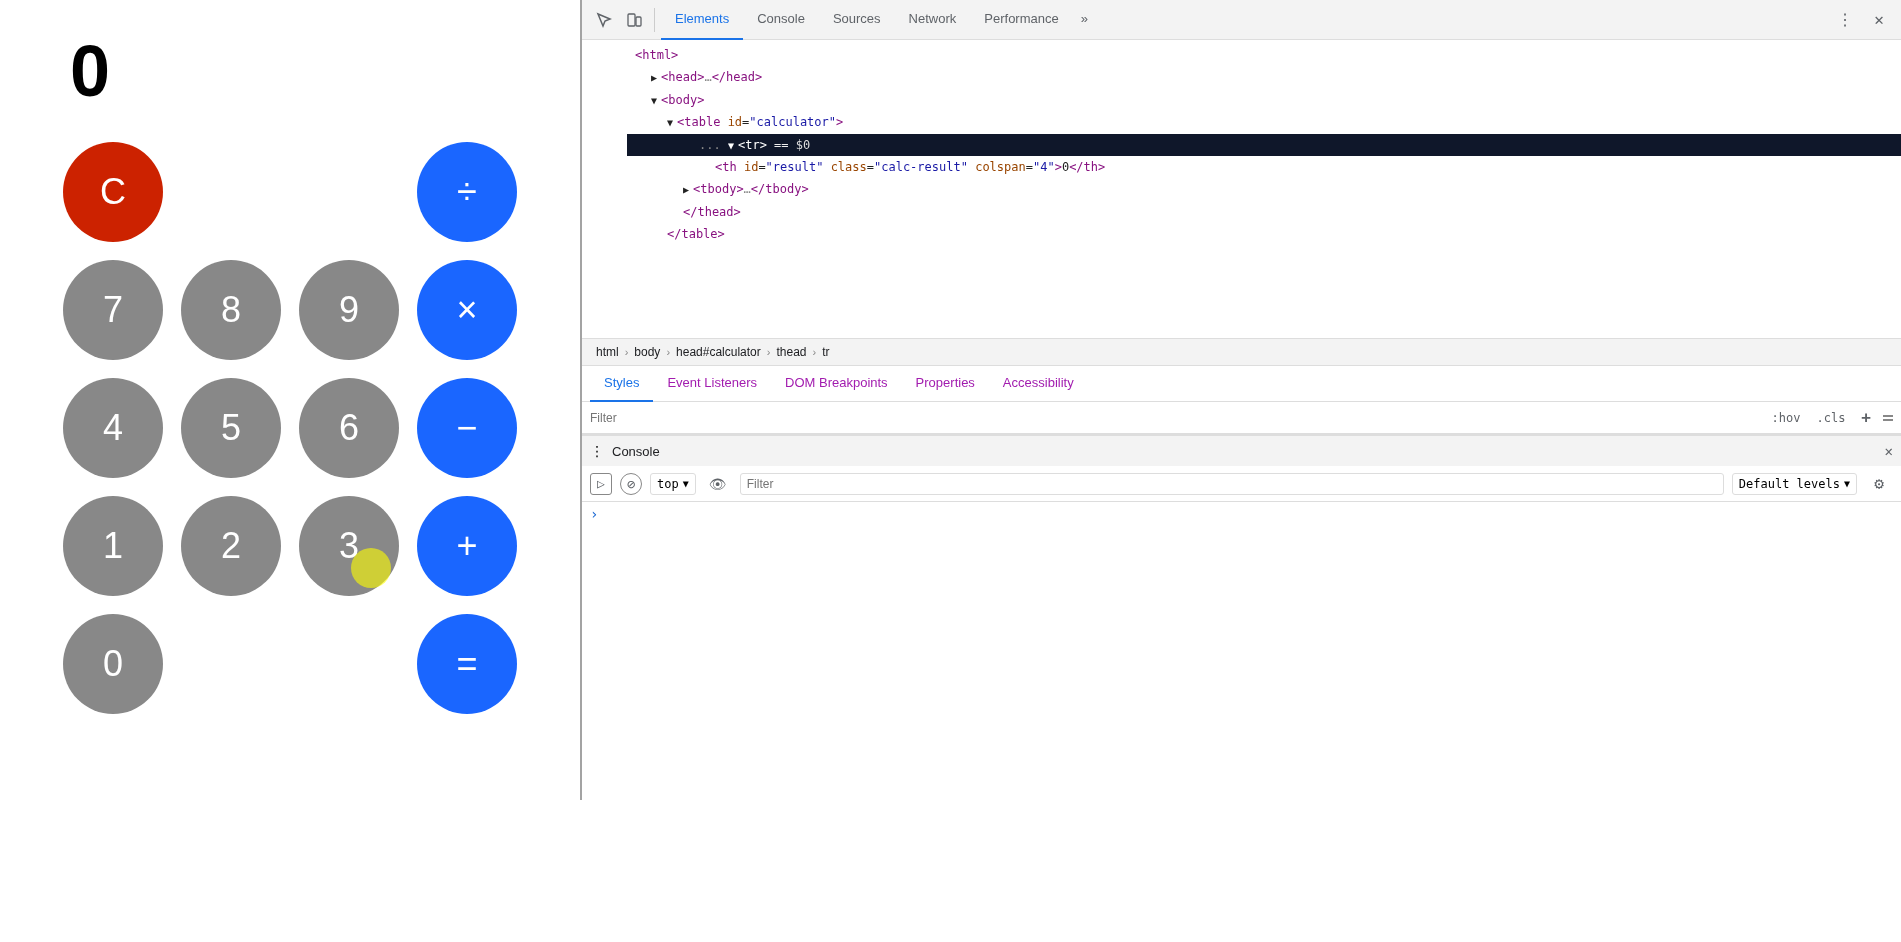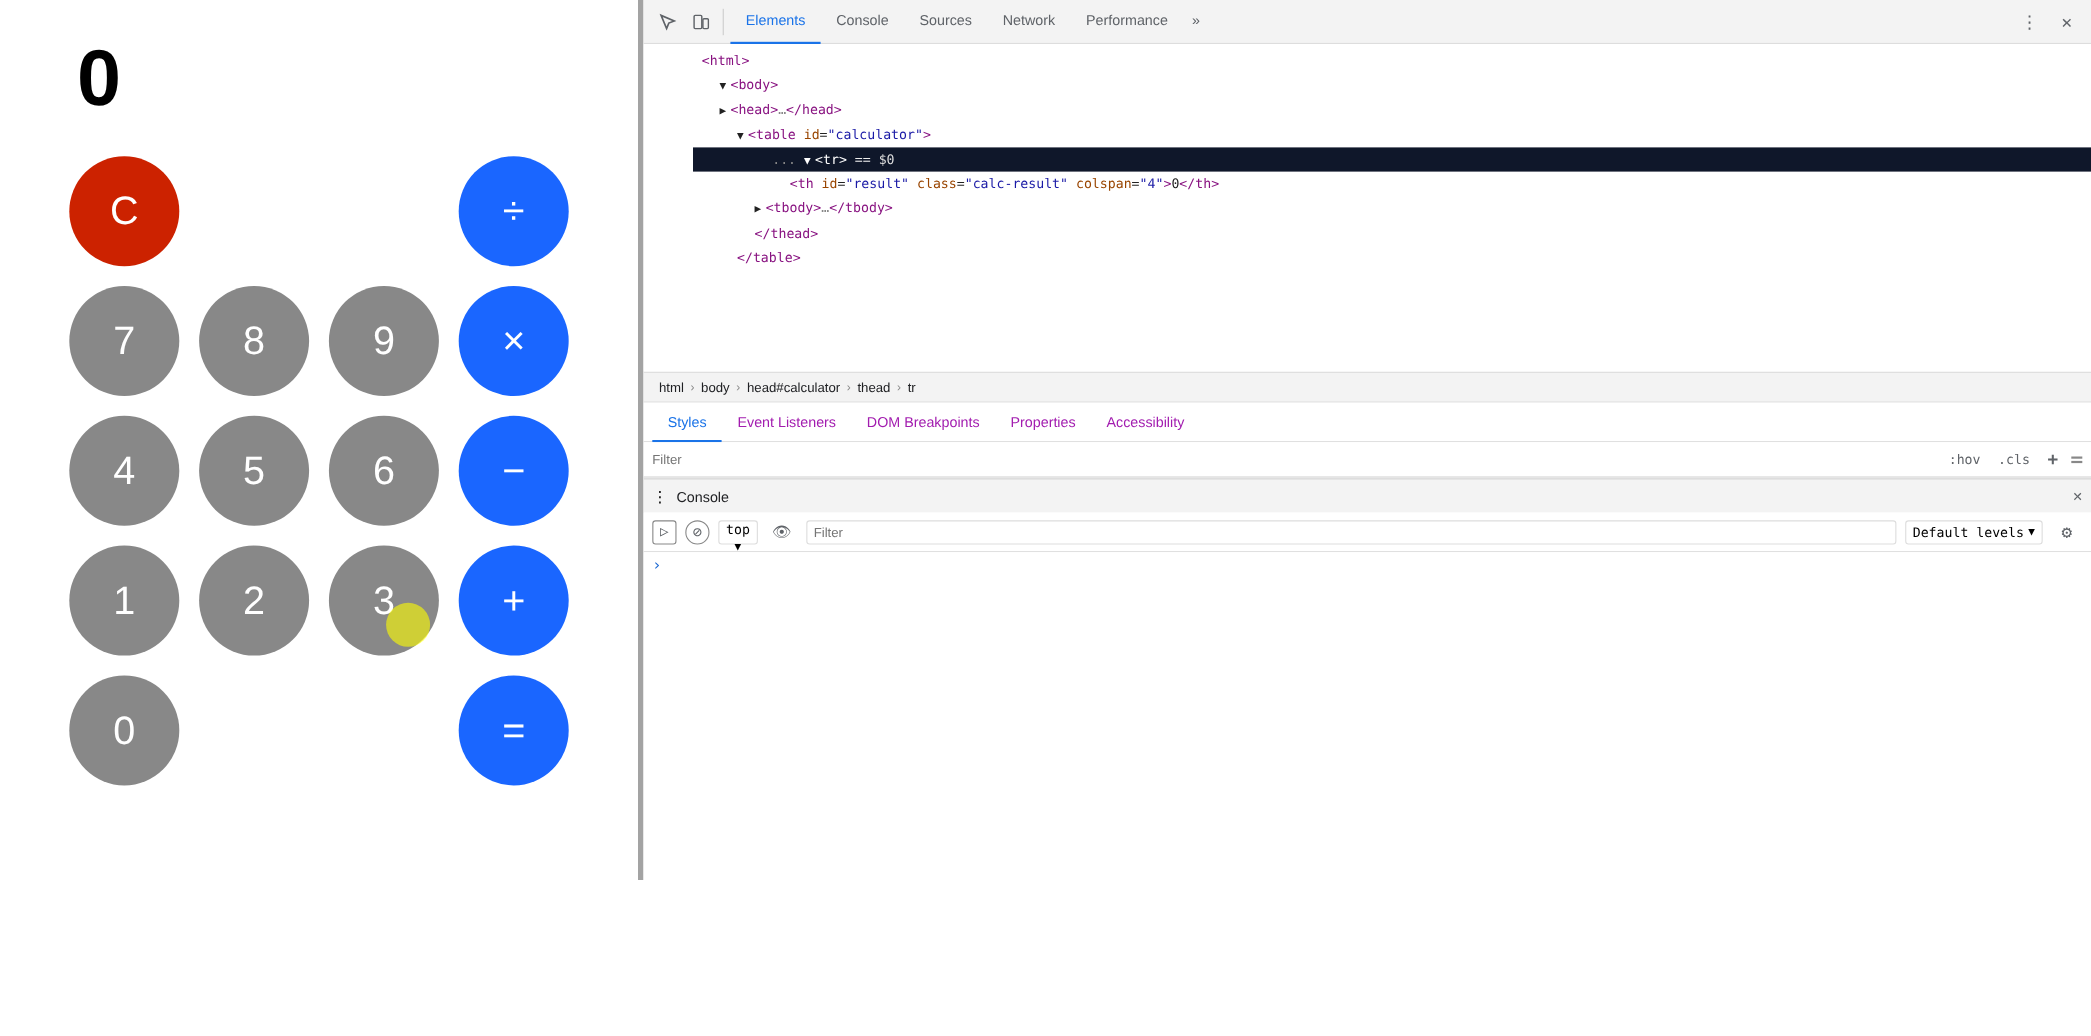--- a/index.html
+++ b/index.html
@@ -70,21 +70,21 @@
       pointer-events: none;
     }
 
     
     #devtools-panel {
       flex: 1;
       height: 800px;
       background: #ffffff;
       display: flex;
       flex-direction: column;
-      border-left: 5px solid #a3a3a3;
+      border-left: 2px solid #a3a3a3;
       font-family: 'Menlo', 'Consolas', monospace;
       font-size: 12px;
     }
 
     
     .dt-toolbar {
       display: flex;
       align-items: center;
       height: 40px;
       border-bottom: 1px solid #ddd;
@@ -187,21 +187,21 @@
     .bc-item {
       padding: 0 6px;
       cursor: pointer;
       color: #202124;
     }
     .bc-sep { color: #888; font-size: 11px; }
 
     
     .dt-sub-tabs {
       display: flex;
-      align-items: flex-start;
+      align-items: center;
       height: 36px;
       border-bottom: 1px solid #ddd;
       background: #fff;
       padding: 0 8px;
       gap: 0;
       flex-shrink: 0;
     }
     .dt-sub-tab {
       padding: 0 14px;
       height: 36px;
@@ -380,24 +380,24 @@
       <div class="dt-toolbar-icon">⋮</div>
       <div class="dt-toolbar-icon">✕</div>
     </div>
   </div>
 
   <div class="dt-elements">
     <div class="dt-line indent-0">
       <span class="tag">&lt;html&gt;</span>
     </div>
     <div class="dt-line indent-1">
+      <span class="triangle">▶</span><span class="tag">&lt;head&gt;</span><span class="dots">…</span><span class="tag">&lt;/head&gt;</span>
+    </div>
+    <div class="dt-line indent-1">
       <span class="triangle">▼</span><span class="tag">&lt;body&gt;</span>
-    </div>
-    <div class="dt-line indent-1">
-      <span class="triangle">▶</span><span class="tag">&lt;head&gt;</span><span class="dots">…</span><span class="tag">&lt;/head&gt;</span>
     </div>
     <div class="dt-line indent-2">
       <span class="triangle">▼</span><span class="tag">&lt;table</span> <span style="color:#994500">id</span>=<span style="color:#1a1aa6">"calculator"</span><span class="tag">&gt;</span>
     </div>
     <div class="dt-line indent-4 selected">
       <span class="dots">...</span>&nbsp;<span class="triangle" style="color:#fff">▼</span><span style="color:#fff">&lt;tr&gt;</span> <span style="color:#eee">==</span> <span style="color:#ddd">$0</span>
     </div>
     <div class="dt-line indent-5">
       <span class="tag">&lt;th</span> <span style="color:#994500">id</span>=<span style="color:#1a1aa6">"result"</span> <span style="color:#994500">class</span>=<span style="color:#1a1aa6">"calc-result"</span> <span style="color:#994500">colspan</span>=<span style="color:#1a1aa6">"4"</span><span class="tag">&gt;</span>0<span class="tag">&lt;/th&gt;</span>
     </div>
@@ -447,21 +447,21 @@
 
   <div class="dt-console-header">
     <span style="font-size:14px;cursor:pointer;">⋮</span>
     <span class="console-title">Console</span>
     <span style="margin-left:auto;cursor:pointer;color:#5f6368;font-size:14px;">✕</span>
   </div>
 
   <div class="dt-console-toolbar">
     <div class="dt-toolbar-icon" style="font-size:13px; border:1.5px solid #888; border-radius:3px; width:22px; height:22px;">▷</div>
     <div class="dt-toolbar-icon" style="font-size:14px; border:1.5px solid #888; border-radius:50%; width:22px; height:22px;">⊘</div>
-    <div style="display:flex;align-items:center;background:#fff;border:1px solid #ddd;border-radius:3px;padding:0 6px;height:22px;gap:4px;flex-direction:column;">
+    <div style="display:flex;align-items:center;background:#fff;border:1px solid #ddd;border-radius:3px;padding:0 6px;height:22px;gap:4px;">
       <span style="font-size:12px;">top</span>
       <span style="font-size:10px;">▼</span>
     </div>
     <div class="dt-toolbar-icon" style="font-size:14px;">👁</div>
     <input class="console-filter-input" placeholder="Filter" style="border: 1px solid rgb(221, 221, 221); border-radius: 3px; padding: 2px 6px; height: 22px; width: 200px;">
     <div style="display:flex;align-items:center;gap:4px;margin-left:auto;background:#fff;border:1px solid #ddd; border-radius:3px;padding:0 6px;height:22px;">
       <span style="font-size:12px;">Default levels</span>
       <span style="font-size:10px;">▼</span>
     </div>
     <div class="dt-toolbar-icon">⚙</div>

